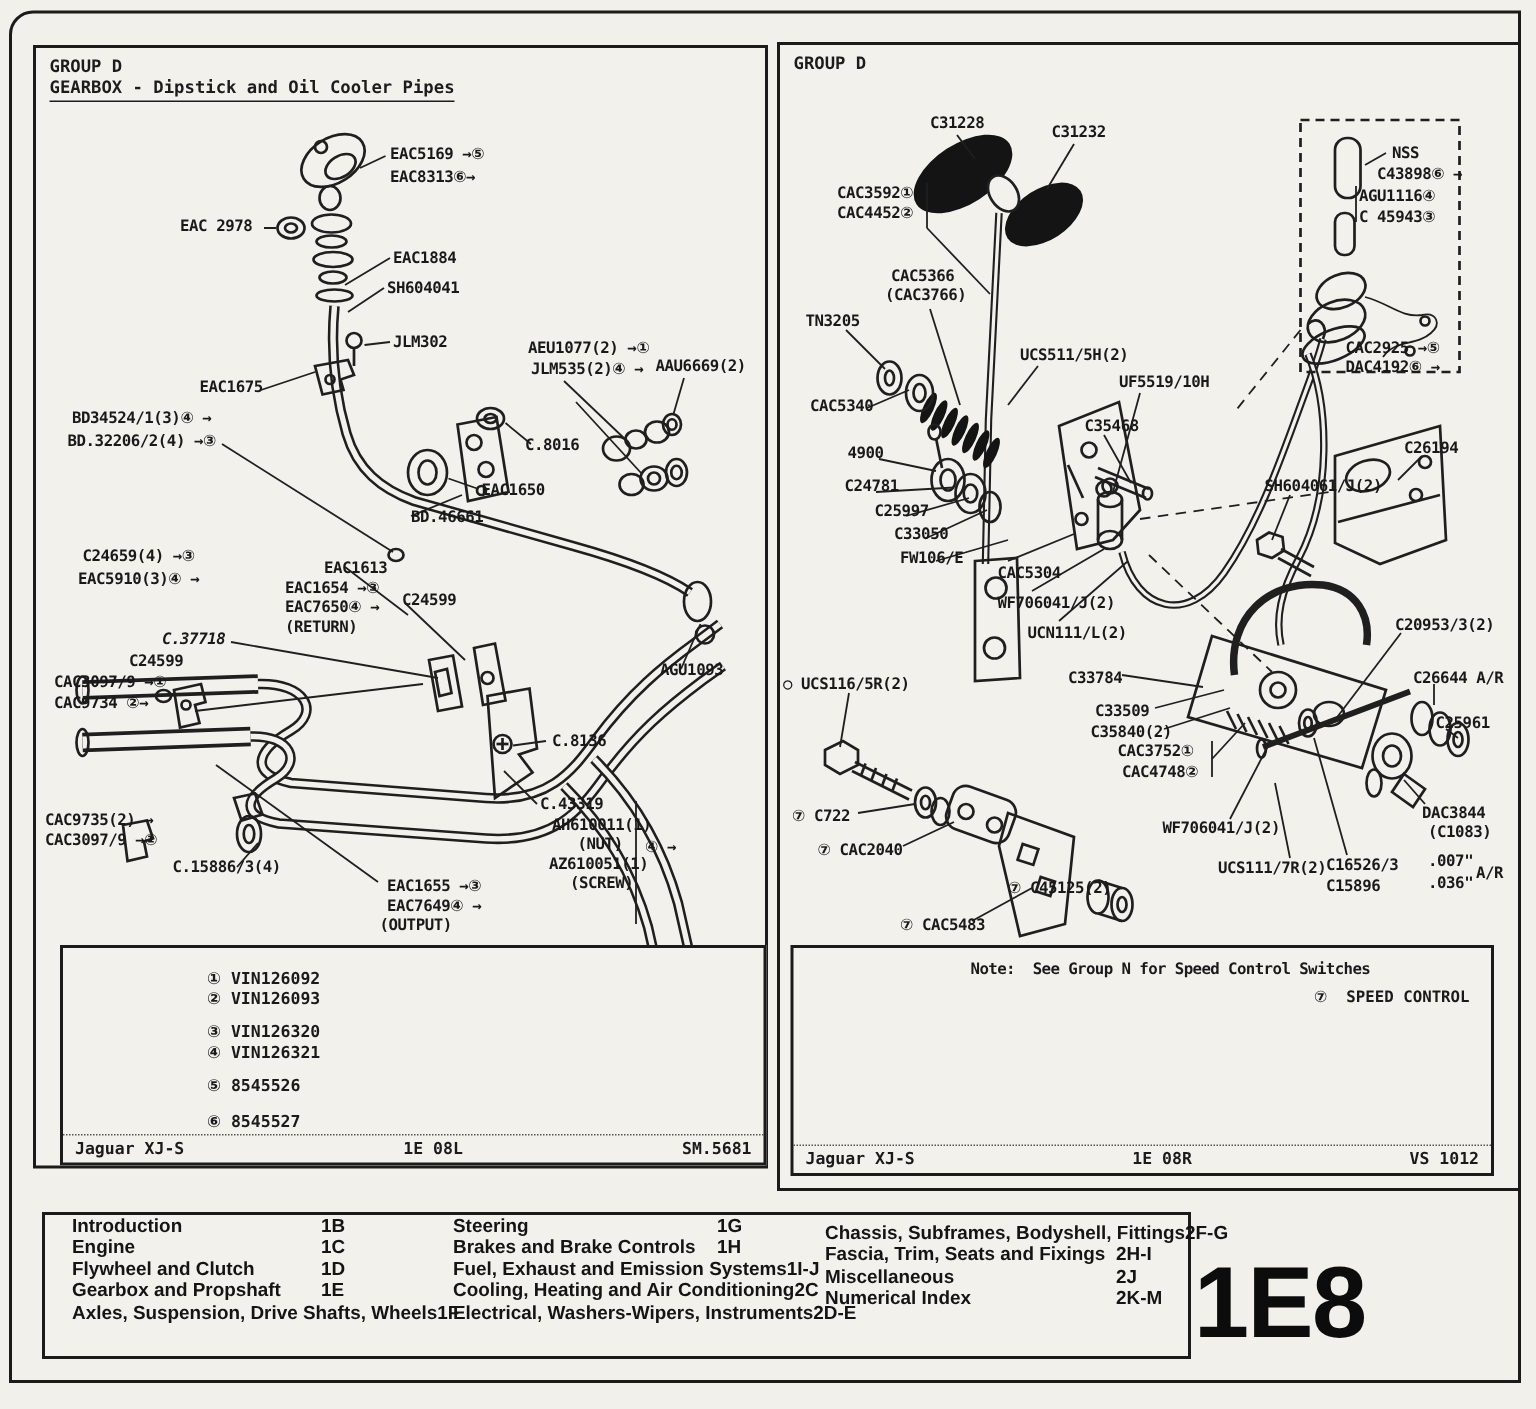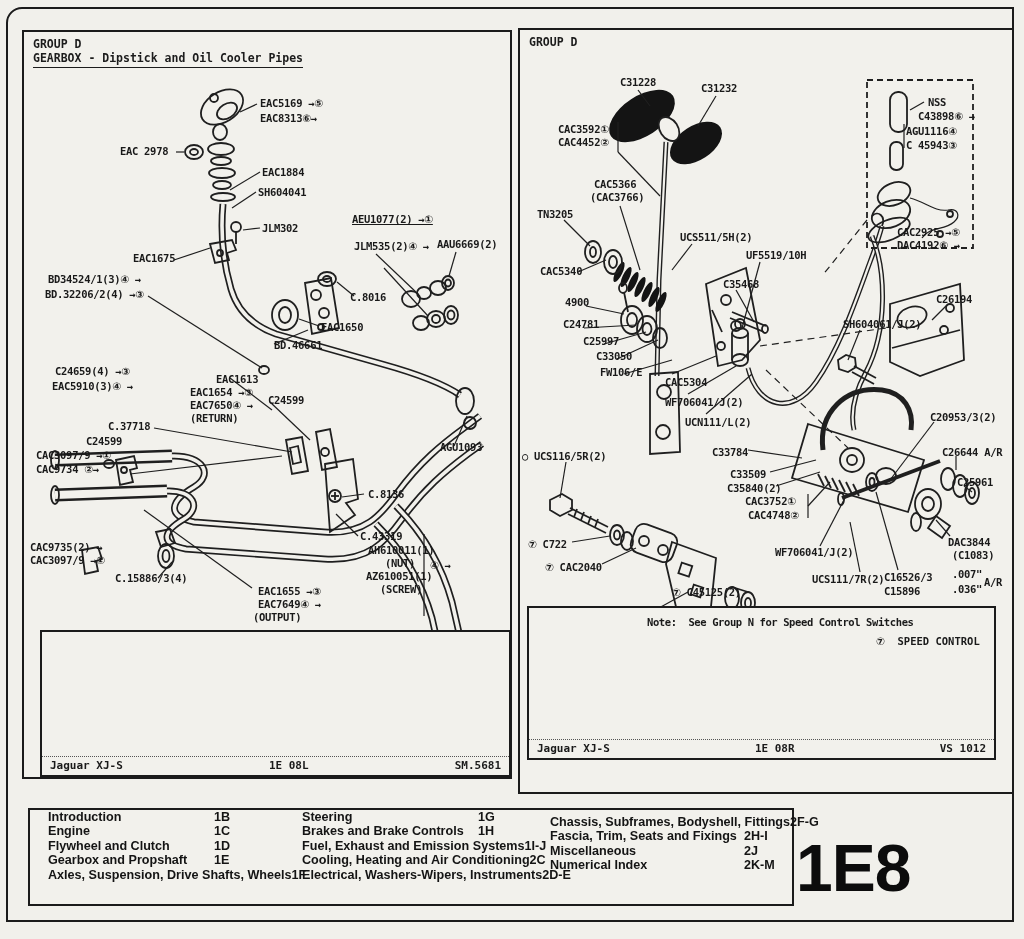--- a/index.html
+++ b/index.html
@@ -11,21 +11,21 @@
   #left-panel{left:22px;top:30px;width:486px;height:745px;}
   #right-panel{left:518px;top:28px;width:492px;height:762px;}
   .phead{position:absolute;left:9px;top:5px;font-size:11.5px;font-weight:700;color:#1c1c1c;line-height:1.25;}
   .ptitle{display:inline-block;border-bottom:1.6px solid #1c1c1c;padding-bottom:1px;}
   .art{position:absolute;left:0;top:0;}
   .labels{position:absolute;left:0;top:0;width:100%;height:100%;}
   .plabel{position:absolute;font-size:10.5px;font-weight:700;color:#191919;
     white-space:pre;letter-spacing:-0.3px;line-height:1;}
   .lbox{position:absolute;border:2px solid #1b1b1b;background:#f2f1ec;}
   #legend-box{left:16px;top:598px;width:467px;height:143px;}
-  #note-box{left:7px;top:576px;width:465px;height:150px;}
+  #note-box{left:7px;top:600px;width:465px;height:150px;}
   .legend-row,.note-row{font-size:11px;font-weight:700;color:#1a1a1a;line-height:1.2;white-space:pre;}
   #legend-items{position:absolute;left:96px;top:14px;}
   #note-items{position:absolute;left:130px;top:24px;}
   #note-title{position:absolute;left:118px;top:8px;font-size:10.5px;font-weight:700;
     letter-spacing:-0.4px;white-space:pre;color:#1a1a1a;}
   #speed-control{position:absolute;left:347px;top:27px;font-size:10.5px;font-weight:700;white-space:pre;color:#1a1a1a;}
   .box-footer{position:absolute;left:0;bottom:0;width:100%;display:flex;
     justify-content:space-between;align-items:flex-end;box-sizing:border-box;
     padding:2px 8px 3px 8px;border-top:1px dotted #555;
     font-size:11px;font-weight:700;color:#1a1a1a;}
@@ -166,55 +166,63 @@
       <div class="ptitle">GEARBOX - Dipstick and Oil Cooler Pipes</div>
     </div>
     <div id="left-labels" class="labels">
         <div class="plabel" style="left: 236px; top: 66px;">EAC5169 →⑤</div>
         <div class="plabel" style="left: 236px; top: 81px;">EAC8313⑥→</div>
         <div class="plabel" style="left: 96px; top: 114px;">EAC 2978</div>
         <div class="plabel" style="left: 238px; top: 135px;">EAC1884</div>
         <div class="plabel" style="left: 234px; top: 155px;">SH604041</div>
         <div class="plabel" style="left: 238px; top: 191px;">JLM302</div>
         <div class="plabel" style="left: 109px; top: 221px;">EAC1675</div>
-        <div class="plabel" style="left: 328px; top: 182px; text-decoration: underline;">AEU1077(2) →①</div>
+        <div class="plabel" style="left: 328px; top: 195px;">AEU1077(2) →①</div>
         <div class="plabel" style="left: 330px; top: 209px;">JLM535(2)④ →</div>
         <div class="plabel" style="left: 413px; top: 207px;">AAU6669(2)</div>
         <div class="plabel" style="left: 24px; top: 242px;">BD34524/1(3)④ →</div>
         <div class="plabel" style="left: 21px; top: 257px;">BD.32206/2(4) →③</div>
         <div class="plabel" style="left: 326px; top: 260px;">C.8016</div>
         <div class="plabel" style="left: 297px; top: 290px;">EAC1650</div>
         <div class="plabel" style="left: 250px; top: 308px;">BD.46661</div>
         <div class="plabel" style="left: 31px; top: 334px;">C24659(4) →③</div>
         <div class="plabel" style="left: 28px; top: 349px;">EAC5910(3)④ →</div>
         <div class="plabel" style="left: 192px; top: 342px;">EAC1613</div>
         <div class="plabel" style="left: 166px; top: 355px;">EAC1654 →③</div>
         <div class="plabel" style="left: 166px; top: 368px;">EAC7650④ →</div>
         <div class="plabel" style="left: 166px; top: 381px;">(RETURN)</div>
         <div class="plabel" style="left: 244px; top: 363px;">C24599</div>
-        <div class="plabel" style="left: 84px; top: 389px;">C.37718</div>
+        <div class="plabel" style="left: 84px; top: 389px; font-style: italic;">C.37718</div>
         <div class="plabel" style="left: 62px; top: 404px;">C24599</div>
         <div class="plabel" style="left: 12px; top: 418px;">CAC3097/9 →①</div>
         <div class="plabel" style="left: 12px; top: 432px;">CAC9734 ②→</div>
         <div class="plabel" style="left: 416px; top: 410px;">AGU1093</div>
         <div class="plabel" style="left: 344px; top: 457px;">C.8136</div>
         <div class="plabel" style="left: 336px; top: 499px;">C.43319</div>
         <div class="plabel" style="left: 344px; top: 513px;">AH610011(1)</div>
         <div class="plabel" style="left: 361px; top: 526px;">(NUT)</div>
         <div class="plabel" style="left: 342px; top: 539px;">AZ610051(1)</div>
         <div class="plabel" style="left: 356px; top: 552px;">(SCREW)</div>
         <div class="plabel" style="left: 406px; top: 528px;">④ →</div>
         <div class="plabel" style="left: 6px; top: 510px;">CAC9735(2) →</div>
         <div class="plabel" style="left: 6px; top: 523px;">CAC3097/9 →①</div>
         <div class="plabel" style="left: 91px; top: 541px;">C.15886/3(4)</div>
         <div class="plabel" style="left: 234px; top: 554px;">EAC1655 →③</div>
         <div class="plabel" style="left: 234px; top: 567px;">EAC7649④ →</div>
         <div class="plabel" style="left: 229px; top: 580px;">(OUTPUT)</div>
       </div>
     <div id="legend-box" class="lbox">
+      <div id="legend-items">
+          <div class="legend-row">① VIN126092</div>
+          <div class="legend-row">② VIN126093</div>
+          <div class="legend-row" style="margin-top: 9px;">③ VIN126320</div>
+          <div class="legend-row">④ VIN126321</div>
+          <div class="legend-row" style="margin-top: 9px;">⑤ 8545526</div>
+          <div class="legend-row" style="margin-top: 11px;">⑥ 8545527</div>
+        </div>
       <div class="box-footer">
         <span>Jaguar XJ-S</span>
         <span>1E 08L</span>
         <span>SM.5681</span>
       </div>
     </div>
   </div>
 
   <div id="right-panel" class="panel">
     <svg class="art" width="492" height="762" viewBox="0 0 492 762">

